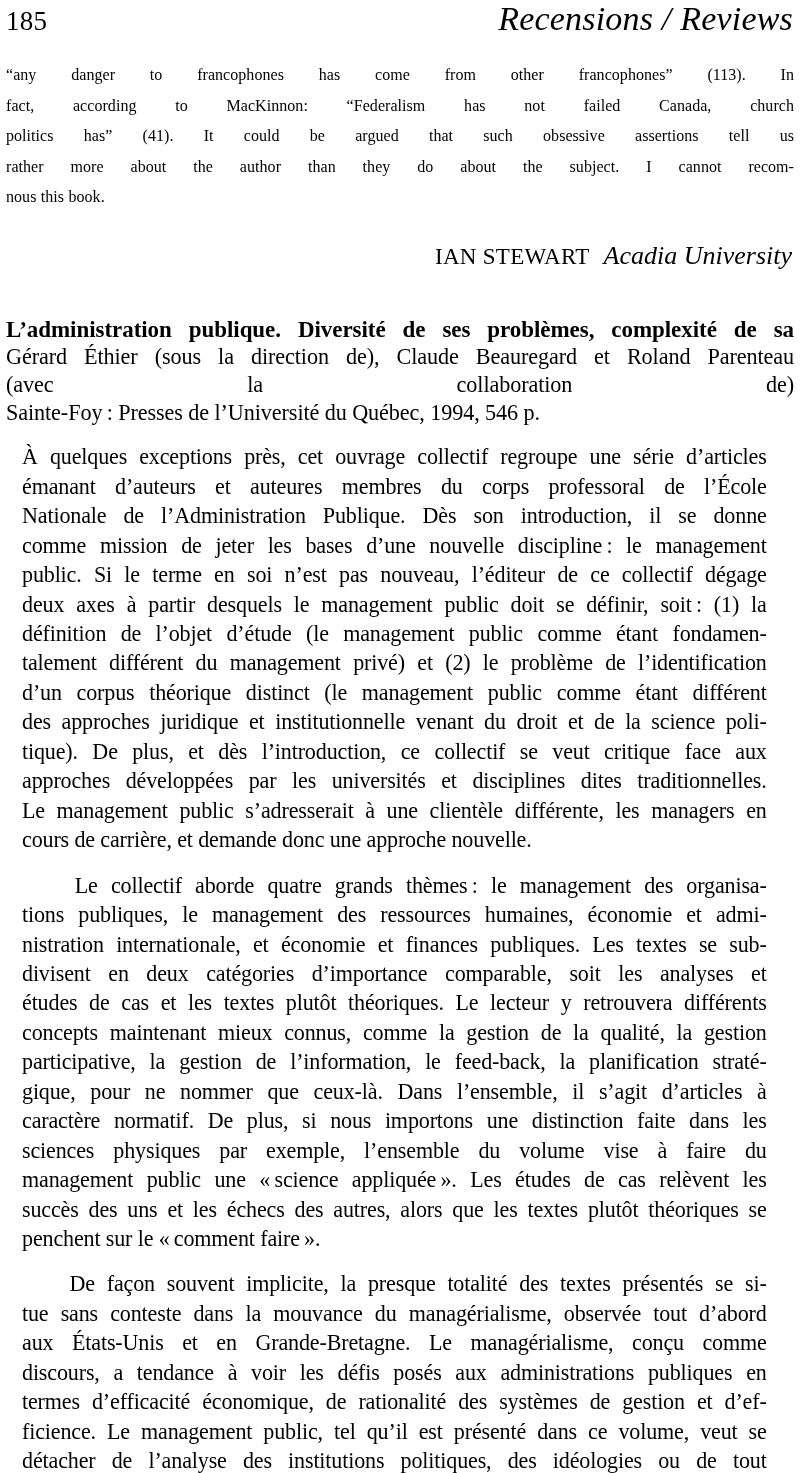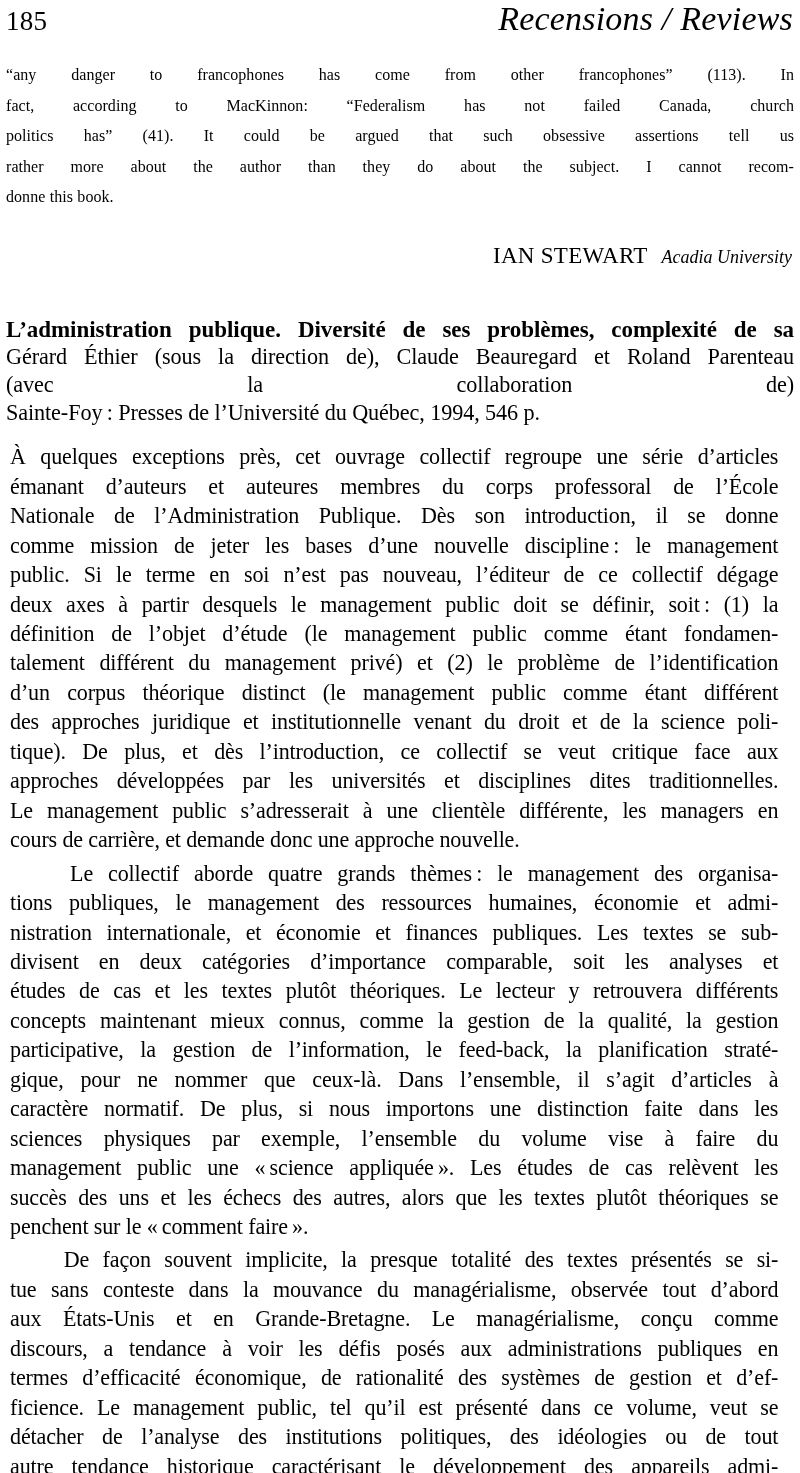--- a/index.html
+++ b/index.html
@@ -85,21 +85,21 @@
     padding-right: 2px;
   }
   .attribution .reviewer {
     font-variant: normal;
     font-size: 23px;
     letter-spacing: 0.3px;
     margin-top: 44px;
   }
   .attribution .affil {
     font-style: italic;
-    font-size: 18px;
+    font-size: 26px;
     margin-left: 14px;
   }
 
   
   .book-block {
     margin-top: 46px;
   }
   .book-title .line {
     font-weight: bold;
     font-size: 23px;
@@ -110,21 +110,21 @@
     font-size: 22.2px;
     line-height: 27.6px;
     letter-spacing: -0.1px;
   }
 
   
   .body-block {
     margin-top: 16px;
   }
   .body-block .para {
-    margin: 4px;
+    margin: 16px;
   }
   .body-block .line {
     font-size: 22.4px;
     line-height: 29.45px;
     letter-spacing: -0.15px;
     word-spacing: 0px;
     
     transform: scaleX(0.985);
     transform-origin: left center;
   }
@@ -137,21 +137,21 @@
   <div class="running-head">
     <div class="folio">185</div>
     <div class="head-title">Recensions / Reviews</div>
   </div>
 
   <div class="eng-block lines">
       <span class="line">“any danger to francophones has come from other francophones” (113). In</span>
       <span class="line">fact, according to MacKinnon: “Federalism has not failed Canada, church</span>
       <span class="line">politics has” (41). It could be argued that such obsessive assertions tell us</span>
       <span class="line">rather more about the author than they do about the subject. I cannot recom-</span>
-      <span class="line last">donne this book.</span>
+      <span class="line last">nous this book.</span>
     </div>
 
   <div class="attribution">
     <span class="reviewer">IAN STEWART</span><span class="affil">Acadia University</span>
   </div>
 
   <div class="book-block">
     <div class="book-title lines">
         <span class="line">L’administration publique. Diversité de ses problèmes, complexité de sa</span>
       </div>

